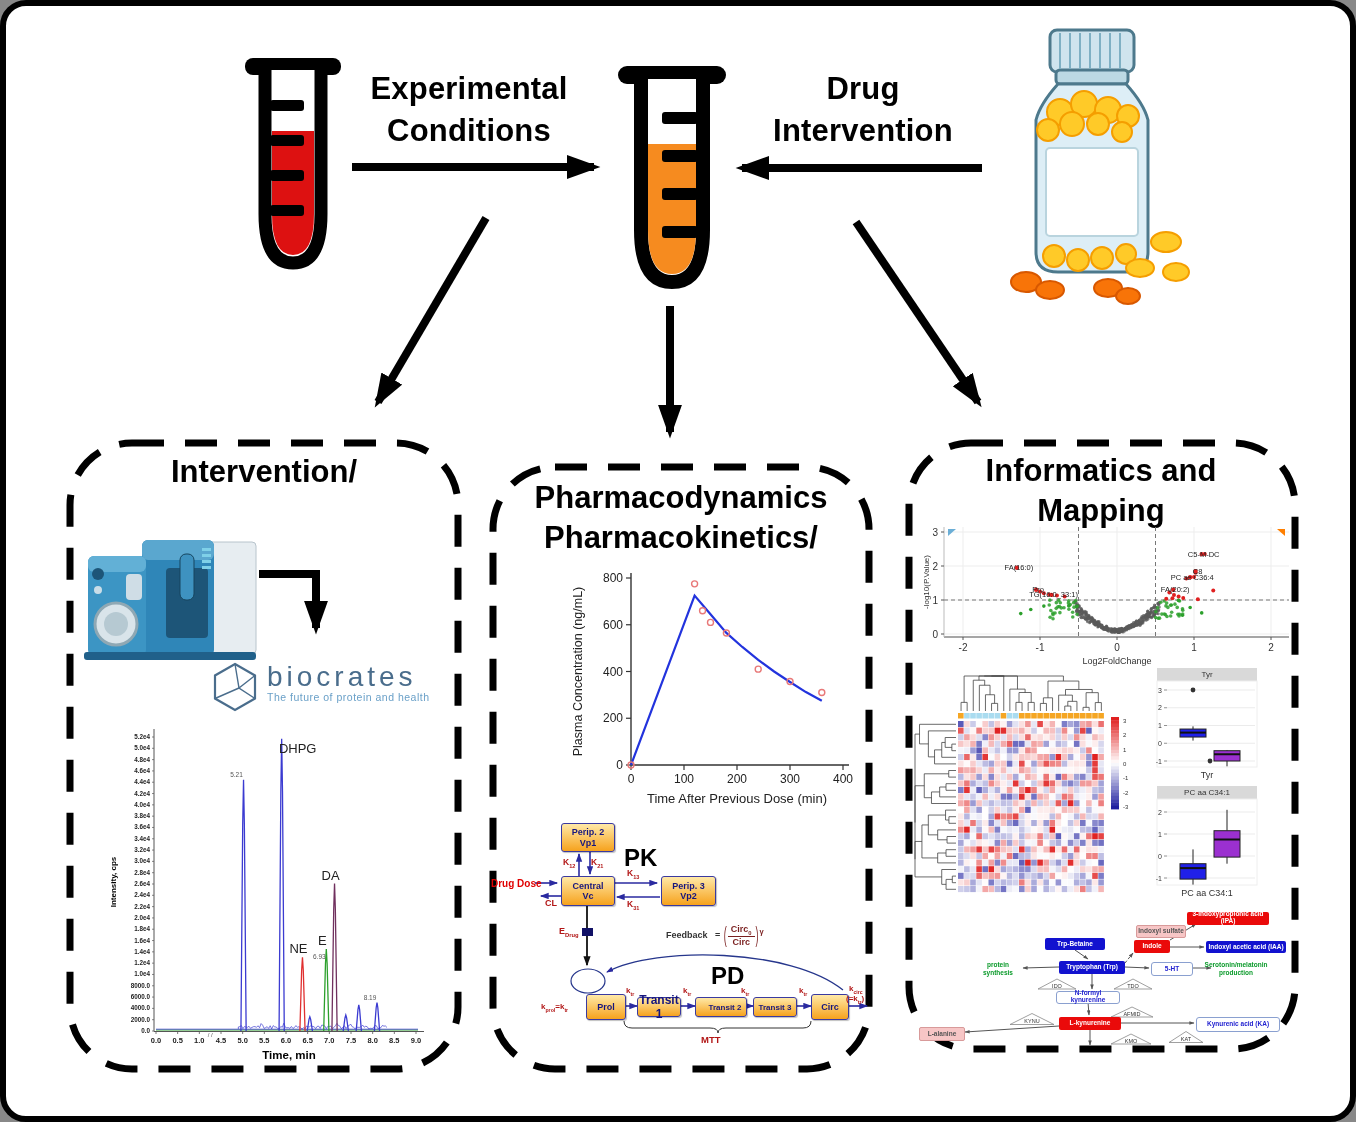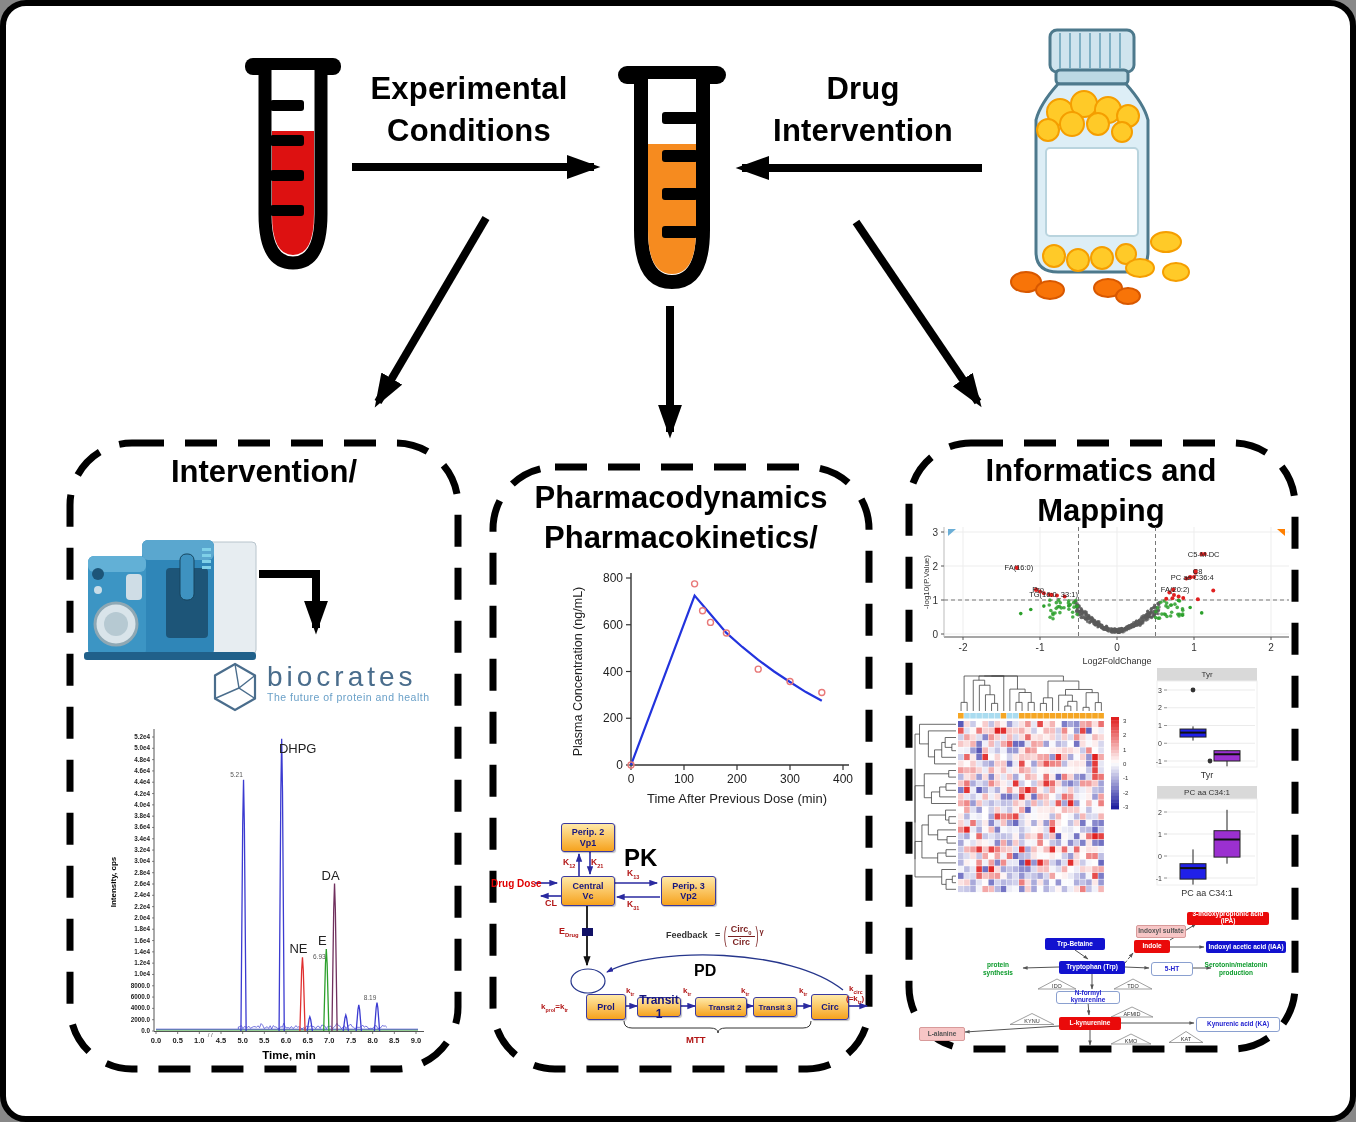--- a/index.html
+++ b/index.html
@@ -344,21 +344,21 @@
     </div>
     <div class="mbox" style="left:70px;top:60px;width:52px;height:28px;font-size:9px;">
       <span class="l1">Central</span>
       <span class="l2">Vc</span>
     </div>
     <div class="mbox" style="left:170px;top:60px;width:53px;height:28px;font-size:9px;">
       <span class="l1">Perip. 3</span>
       <span class="l2">Vp2</span>
     </div>
     <div class="abs" style="left:133px;top:28px;font-size:24px;font-weight:800;">PK</div>
-    <div class="abs" style="left:203px;top:146px;font-size:16px;font-weight:800;">PD</div>
+    <div class="abs" style="left:220px;top:146px;font-size:24px;font-weight:800;">PD</div>
     <div class="abs redtxt" style="left:0px;top:62px;font-size:10px;">Drug Dose</div>
     <div class="abs rlab" style="left:54px;top:82px;font-size:9px;">CL</div>
     <div class="abs rlab subfmt" style="left:72px;top:41px;font-size:8.5px;">K<sub>12</sub></div>
     <div class="abs rlab subfmt" style="left:100px;top:41px;font-size:8.5px;">K<sub>21</sub></div>
     <div class="abs rlab subfmt" style="left:136px;top:52px;font-size:8.5px;">K<sub>13</sub></div>
     <div class="abs rlab subfmt" style="left:136px;top:83px;font-size:8.5px;">K<sub>31</sub></div>
     <div class="abs rlab subfmt" style="left:68px;top:110px;font-size:9px;">E<sub>Drug</sub></div>
     <div class="abs" style="left:175px;top:108px;font-size:9px;color:#7a1f1f;font-weight:bold;">
       <span style="color:#333;">Feedback</span>&nbsp;&nbsp;
       <span style="color:#333;">=</span>
@@ -379,21 +379,21 @@
     <div class="mbox" style="left:320px;top:178px;width:36px;height:24px;font-size:9px;">
         <span>Circ</span>
       </div>
     <div class="abs rlab subfmt" style="left:50px;top:186px;font-size:8px;">k<sub>prol</sub>=k<sub>tr</sub></div>
     <div class="abs rlab subfmt ktr-lab" style="left:135px;top:170px;font-size:8px;">k<sub>tr</sub></div>
     <div class="abs rlab subfmt ktr-lab" style="left:192px;top:170px;font-size:8px;">k<sub>tr</sub></div>
     <div class="abs rlab subfmt ktr-lab" style="left:250px;top:170px;font-size:8px;">k<sub>tr</sub></div>
     <div class="abs rlab subfmt ktr-lab" style="left:308px;top:170px;font-size:8px;">k<sub>tr</sub></div>
     <div class="abs rlab subfmt" style="left:358px;top:168px;font-size:8px;">k<sub>circ</sub></div>
     <div class="abs rlab subfmt" style="left:355px;top:178px;font-size:8px;">(=k<sub>tr</sub>)</div>
-    <div class="abs rlab" style="left:195px;top:218px;font-size:9.5px;">MTT</div>
+    <div class="abs rlab" style="left:210px;top:218px;font-size:9.5px;">MTT</div>
   </div>
 
   <div class="abs panel-title" style="left:925px;top:445px;width:340px;">
     <div>Informatics and</div>
     <div>Mapping</div>
   </div>
 
   <svg class="abs" id="volcano-svg" style="left:915px;top:508px;" width="375" height="155" viewBox="0 0 375 155">
       <line x1="23" y1="120" x2="368" y2="120" stroke="#ededed" stroke-width="1"></line>
       <line x1="23" y1="86" x2="368" y2="86" stroke="#ededed" stroke-width="1"></line>

